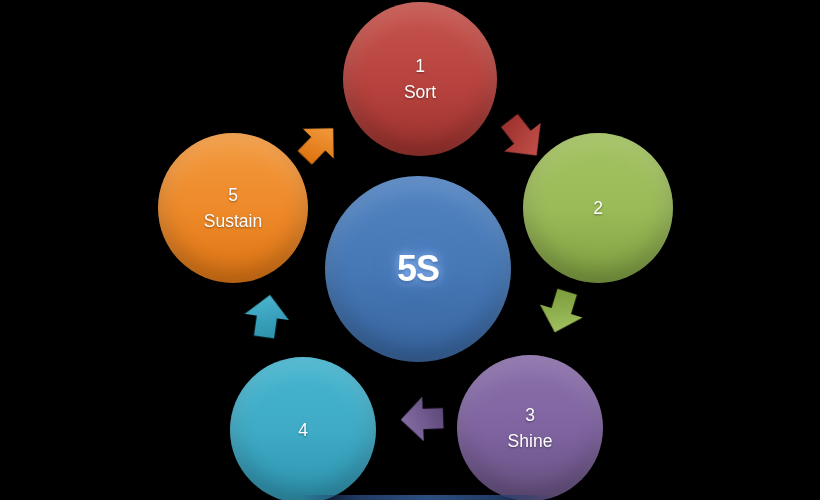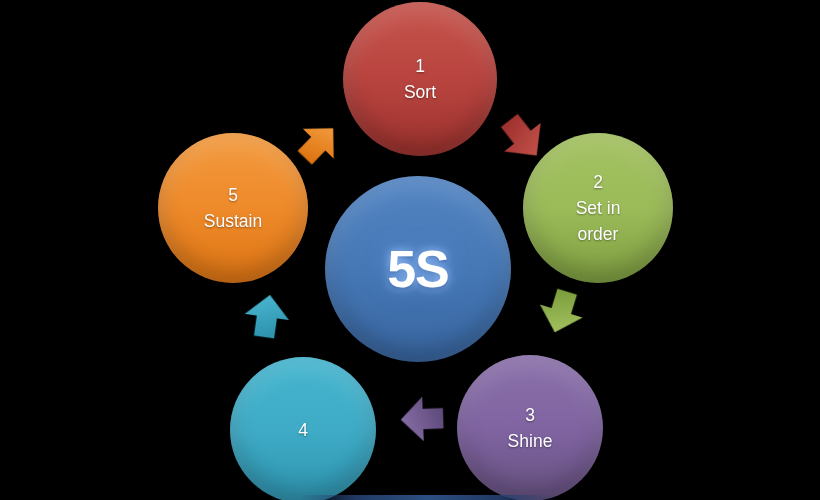--- a/index.html
+++ b/index.html
@@ -25,21 +25,21 @@
   }
   .step-txt {
     font-size: 17.5px;
     line-height: 26px;
     font-weight: 400;
     text-shadow: 0 1px 2px rgba(0,0,0,0.4);
   }
   
   .c-center { left: 325px; top: 176px; width: 186px; height: 186px; }
   .center-label {
-    font-size: 52px;
+    font-size: 36px;
     font-weight: 700;
     letter-spacing: -1px;
     color: #ffffff;
     text-shadow: 0 0 10px rgba(160,200,255,0.95),
                  0 0 22px rgba(120,170,255,0.55),
                  0 2px 3px rgba(0,40,100,0.6);
   }
   
   .c-sort        { left: 343px; top:   2px; width: 154px; height: 154px; }
   .c-set         { left: 523px; top: 133px; width: 150px; height: 150px; }
@@ -77,21 +77,20 @@
   <div class="circle c-sort" style="background: linear-gradient(rgb(197, 84, 76) 0%, rgb(185, 68, 63) 50%, rgb(156, 50, 46) 100%);">
     <div class="step-txt">
       <div>1</div>
       <div>Sort</div>
     </div>
   </div>
 
   <div class="circle c-set" style="background: linear-gradient(rgb(163, 193, 96) 0%, rgb(155, 187, 89) 50%, rgb(127, 159, 65) 100%);">
     <div class="step-txt">
       <div>2</div>
-      <div>Set in order</div>
     </div>
   </div>
 
   <div class="circle c-shine" style="background: linear-gradient(rgb(138, 112, 169) 0%, rgb(128, 100, 162) 50%, rgb(102, 81, 127) 100%);">
     <div class="step-txt">
       <div>3</div>
       <div>Shine</div>
     </div>
   </div>
 

